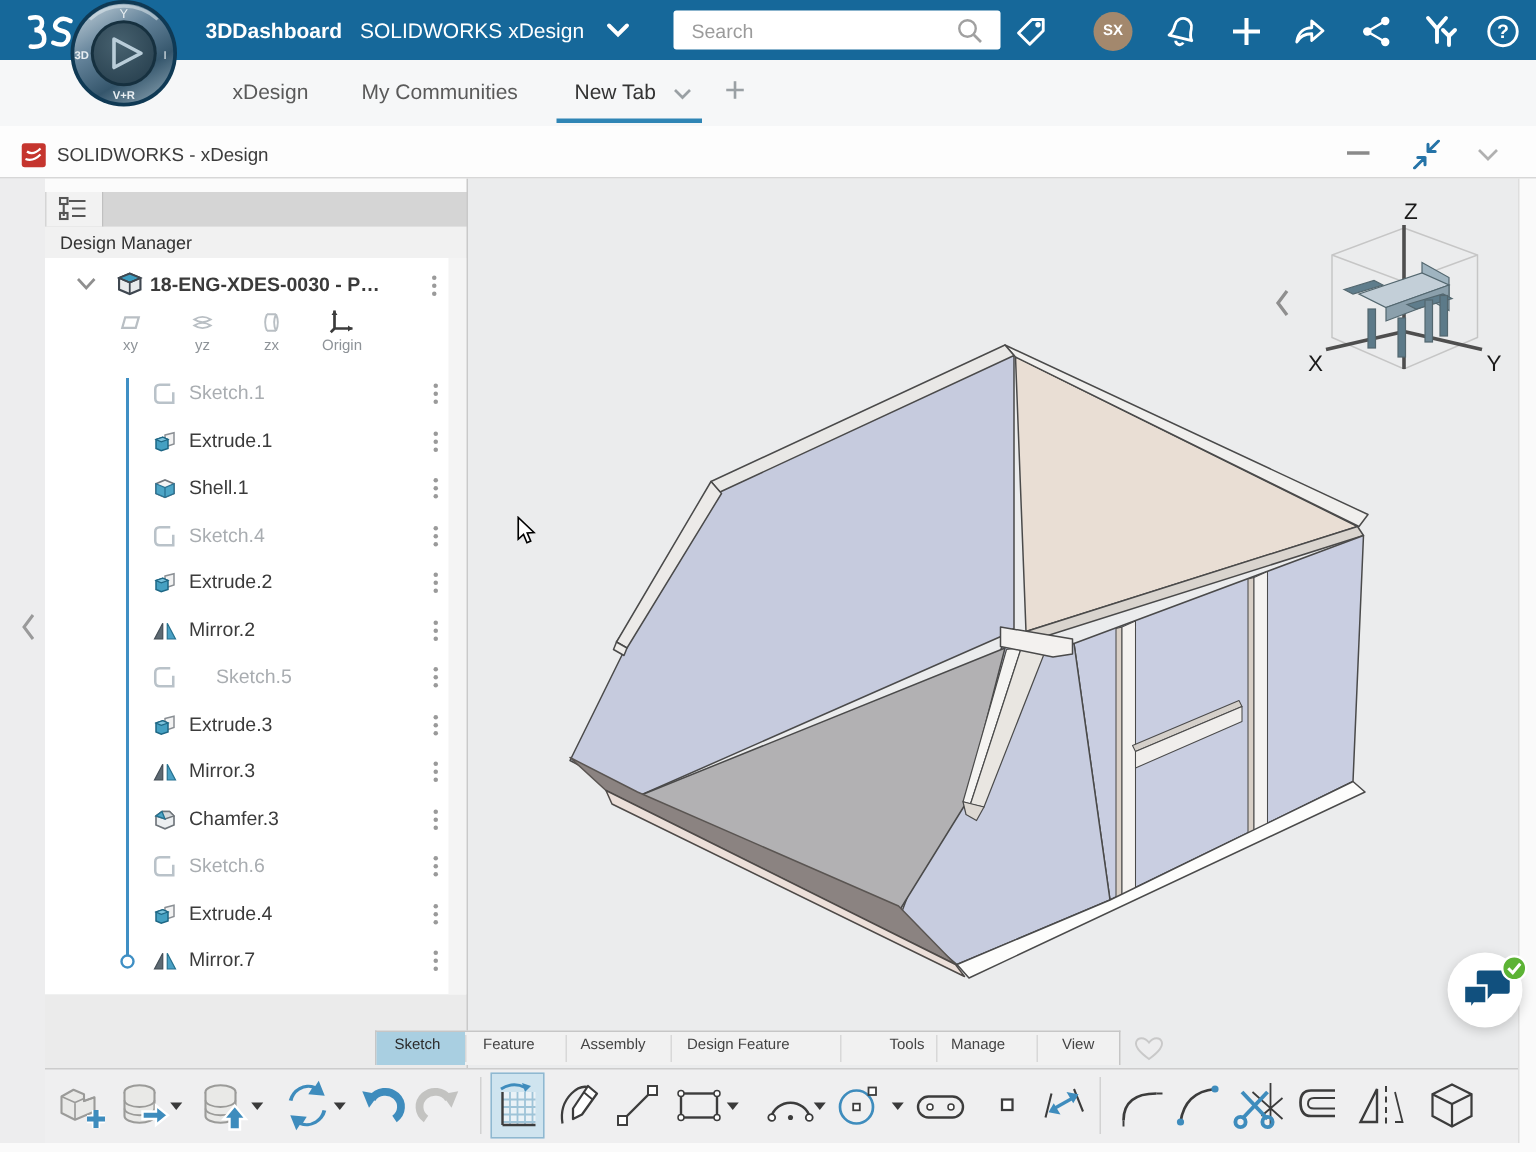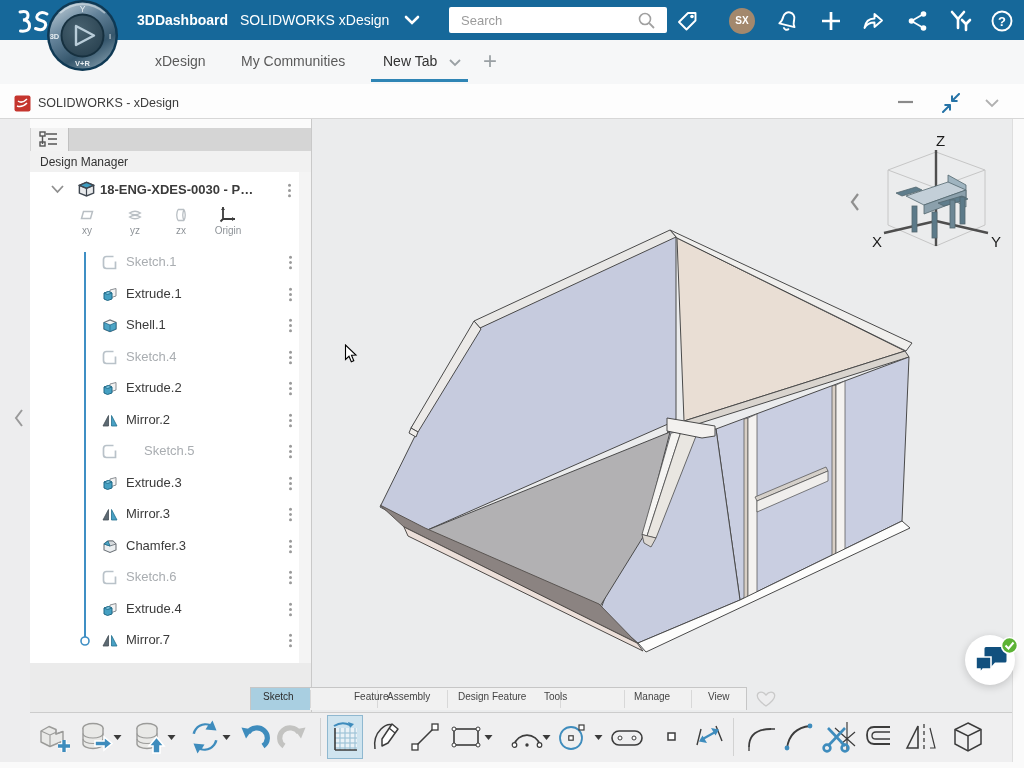--- a/index.html
+++ b/index.html
@@ -85,24 +85,24 @@
 <div id="panelborder" class="abs"></div>
 <div id="ribbontabs" class="abs"></div>
 <div id="rtabsel" class="abs"></div>
 <div class="abs" style="left:310px;top:690px;width:1px;height:18px;background:#d8d8d8;z-index:11"></div>
 <div class="abs" style="left:377px;top:690px;width:1px;height:18px;background:#d8d8d8;z-index:11"></div>
 <div class="abs" style="left:447px;top:690px;width:1px;height:18px;background:#d8d8d8;z-index:11"></div>
 <div class="abs" style="left:560px;top:690px;width:1px;height:18px;background:#d8d8d8;z-index:11"></div>
 <div class="abs" style="left:624px;top:690px;width:1px;height:18px;background:#d8d8d8;z-index:11"></div>
 <div class="abs" style="left:691px;top:690px;width:1px;height:18px;background:#d8d8d8;z-index:11"></div>
 <div class="rtab abs" style="left:263px;color:#2b2b2b;">Sketch</div>
-<div class="rtab abs" style="left:322px;margin-left:32px;">Feature</div>
+<div class="rtab abs" style="left:322px;">Feature</div>
 <div class="rtab abs" style="left:387px;">Assembly</div>
 <div class="rtab abs" style="left:458px;">Design Feature</div>
-<div class="rtab abs" style="left:544px;text-align:right;">Tools</div>
+<div class="rtab abs" style="left:593px;text-align:right;">Tools</div>
 <div class="rtab abs" style="left:634px;">Manage</div>
 <div class="rtab abs" style="left:708px;">View</div>
 
 <svg class="abs" style="left:14px;top:7px;z-index:31" width="48" height="30" viewBox="0 0 48 30">
  <g fill="none" stroke="#fff" stroke-width="3" stroke-linecap="round">
   <path d="M6 5 Q14 3 14 8.5 Q14 12.5 9 13 Q15.5 13 15.5 19 Q15.5 25 6.5 24"></path>
   <path d="M33 7 Q27 3.5 23.5 8 Q21 12 27 13.5 Q33.5 15 31 20 Q28.5 24.5 21.5 21.5"></path>
  </g>
 </svg>
 

